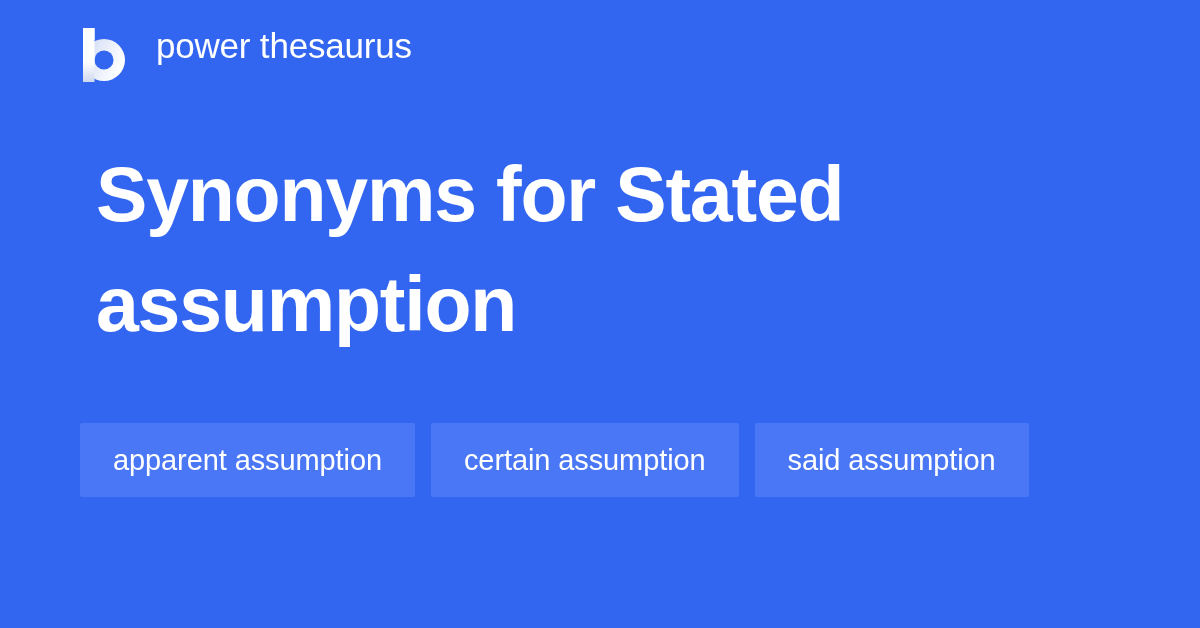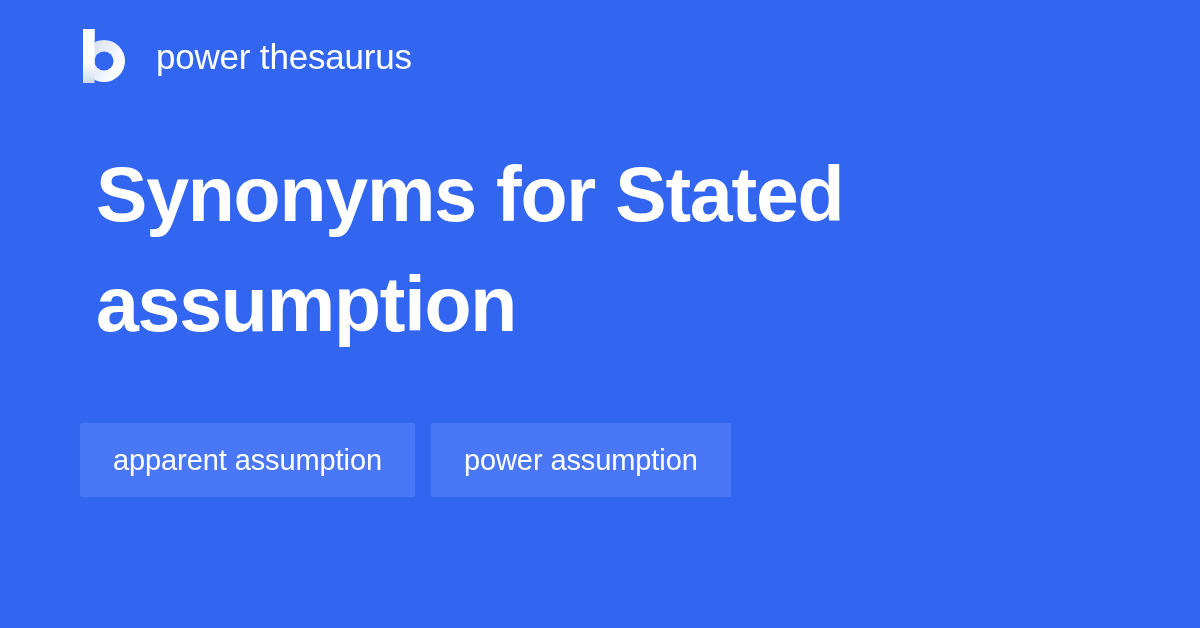--- a/index.html
+++ b/index.html
@@ -13,21 +13,21 @@
     -webkit-font-smoothing:antialiased;
     position:relative;
   }
 
   
   .brand {
     position:absolute;
     left:80px;
     top:28px;
     display:flex;
-    align-items:center;
+    align-items:flex-start;
     gap:30px;
     height:56px;
   }
   .brand-logo {
     width:46px;
     height:54px;
     position:relative;
     flex:0 0 auto;
   }
   .brand-logo svg { display:block; width:46px; height:54px; }
@@ -111,14 +111,15 @@
       <rect x="3" y="0" width="11.5" height="12" fill="#ffffff"></rect>
     </svg>
   </span>
   <span class="brand-name">power thesaurus</span>
 </div>
 
 <h1 class="headline">Synonyms for Stated assumption</h1>
 
 <div class="chips">
   <span class="chip">apparent assumption</span>
-  <span class="chip">power assumption</span>
+  <span class="chip">certain assumption</span>
+  <span class="chip">said assumption</span>
 </div>
 
 </body></html>

